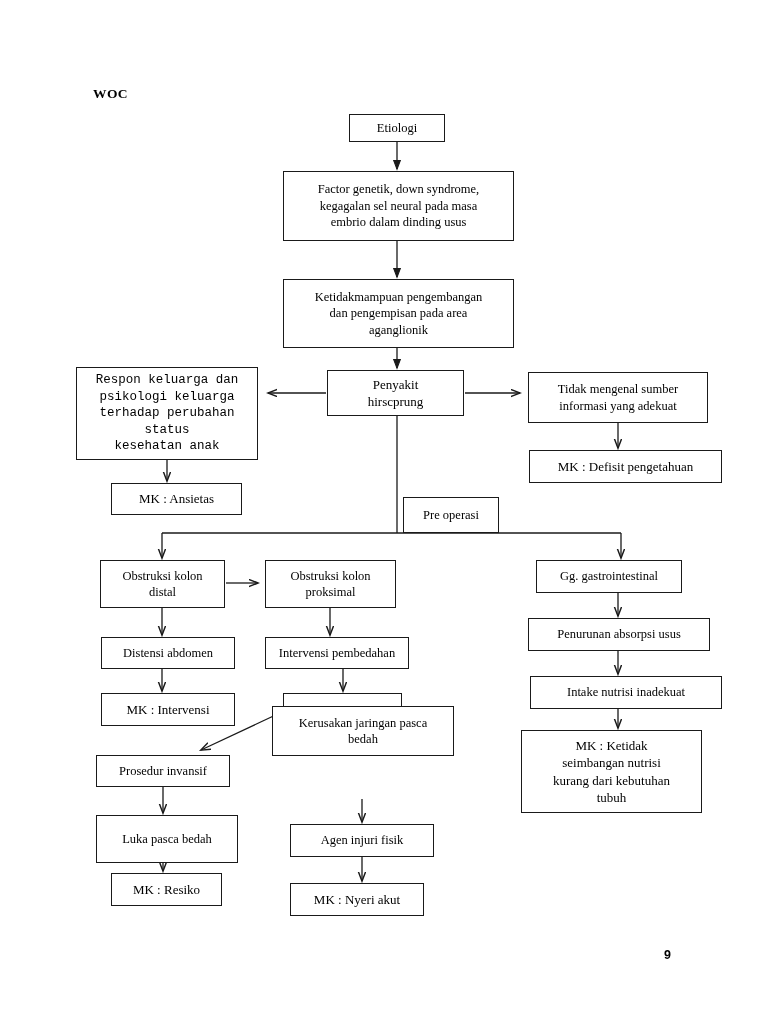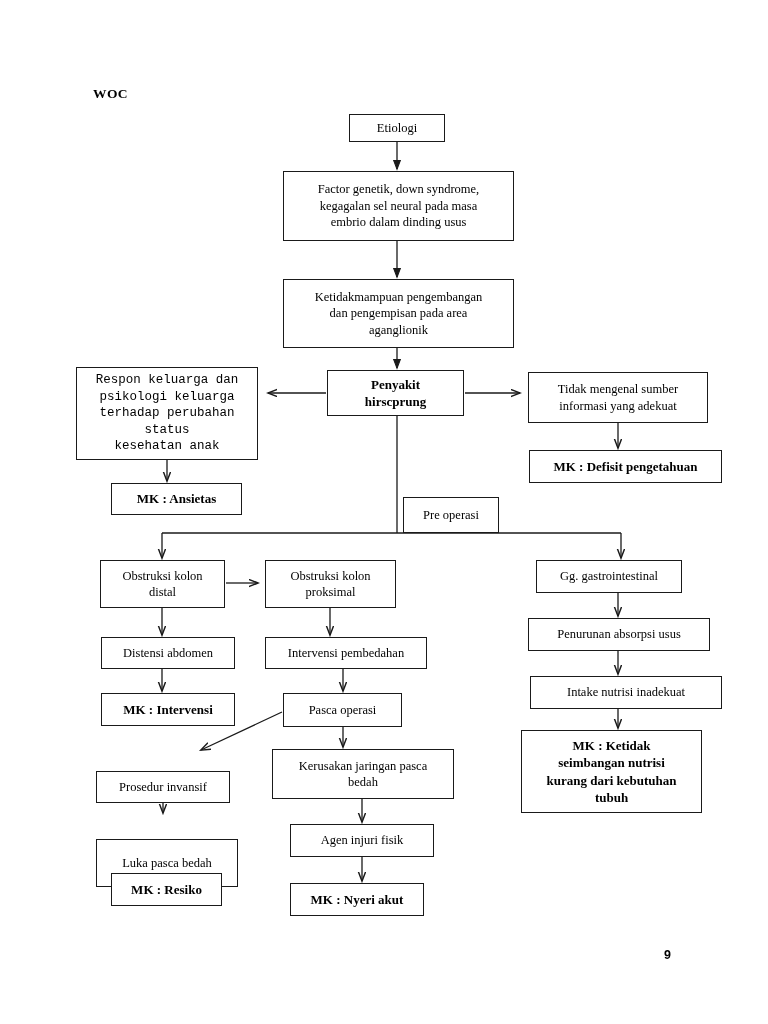--- a/index.html
+++ b/index.html
@@ -33,21 +33,21 @@
     align-items: center;
     justify-content: center;
     text-align: center;
     line-height: 1.32;
     font-size: 12.5px;
     color: #000000;
     padding: 2px 5px;
     z-index: 2;
   }
   .node.bold {
-    font-weight: bold;
+    font-weight: normal;
     font-size: 13px;
   }
   .node .txt {
     display: block;
     width: 100%;
     white-space: pre-line;
   }
   #woc-title {
     position: absolute;
     left: 93px;
@@ -181,34 +181,34 @@
       <div class="node" style="left: 265px; top: 560px; width: 131px; height: 48px;">
         <span class="txt">Obstruksi kolon
 proksimal</span>
       </div>
       <div class="node" style="left: 101px; top: 637px; width: 134px; height: 32px;">
         <span class="txt">Distensi abdomen</span>
       </div>
       <div class="node bold" style="left: 101px; top: 693px; width: 134px; height: 33px;">
         <span class="txt">MK : Intervensi</span>
       </div>
-      <div class="node" style="left: 265px; top: 637px; width: 162px; height: 32px;">
+      <div class="node" style="left: 265px; top: 637px; width: 144px; height: 32px;">
         <span class="txt">Intervensi pembedahan</span>
       </div>
       <div class="node" style="left: 283px; top: 693px; width: 119px; height: 34px;">
         <span class="txt">Pasca operasi</span>
       </div>
-      <div class="node" style="left: 272px; top: 749px; width: 182px; height: 50px;">
+      <div class="node" style="left: 272px; top: 706px; width: 182px; height: 50px;">
         <span class="txt">Kerusakan jaringan pasca
 bedah</span>
       </div>
-      <div class="node" style="left: 96px; top: 755px; width: 134px; height: 32px; margin-top: 16px;">
+      <div class="node" style="left: 96px; top: 755px; width: 134px; height: 32px;">
         <span class="txt">Prosedur invansif</span>
       </div>
-      <div class="node" style="left: 96px; top: 815px; width: 142px; height: 48px; margin-top: 24px;">
+      <div class="node" style="left: 96px; top: 815px; width: 142px; height: 48px;">
         <span class="txt">Luka pasca bedah</span>
       </div>
       <div class="node bold" style="left: 111px; top: 873px; width: 111px; height: 33px;">
         <span class="txt">MK : Resiko</span>
       </div>
       <div class="node" style="left: 290px; top: 824px; width: 144px; height: 33px;">
         <span class="txt">Agen injuri fisik</span>
       </div>
       <div class="node bold" style="left: 290px; top: 883px; width: 134px; height: 33px;">
         <span class="txt">MK : Nyeri akut</span>

